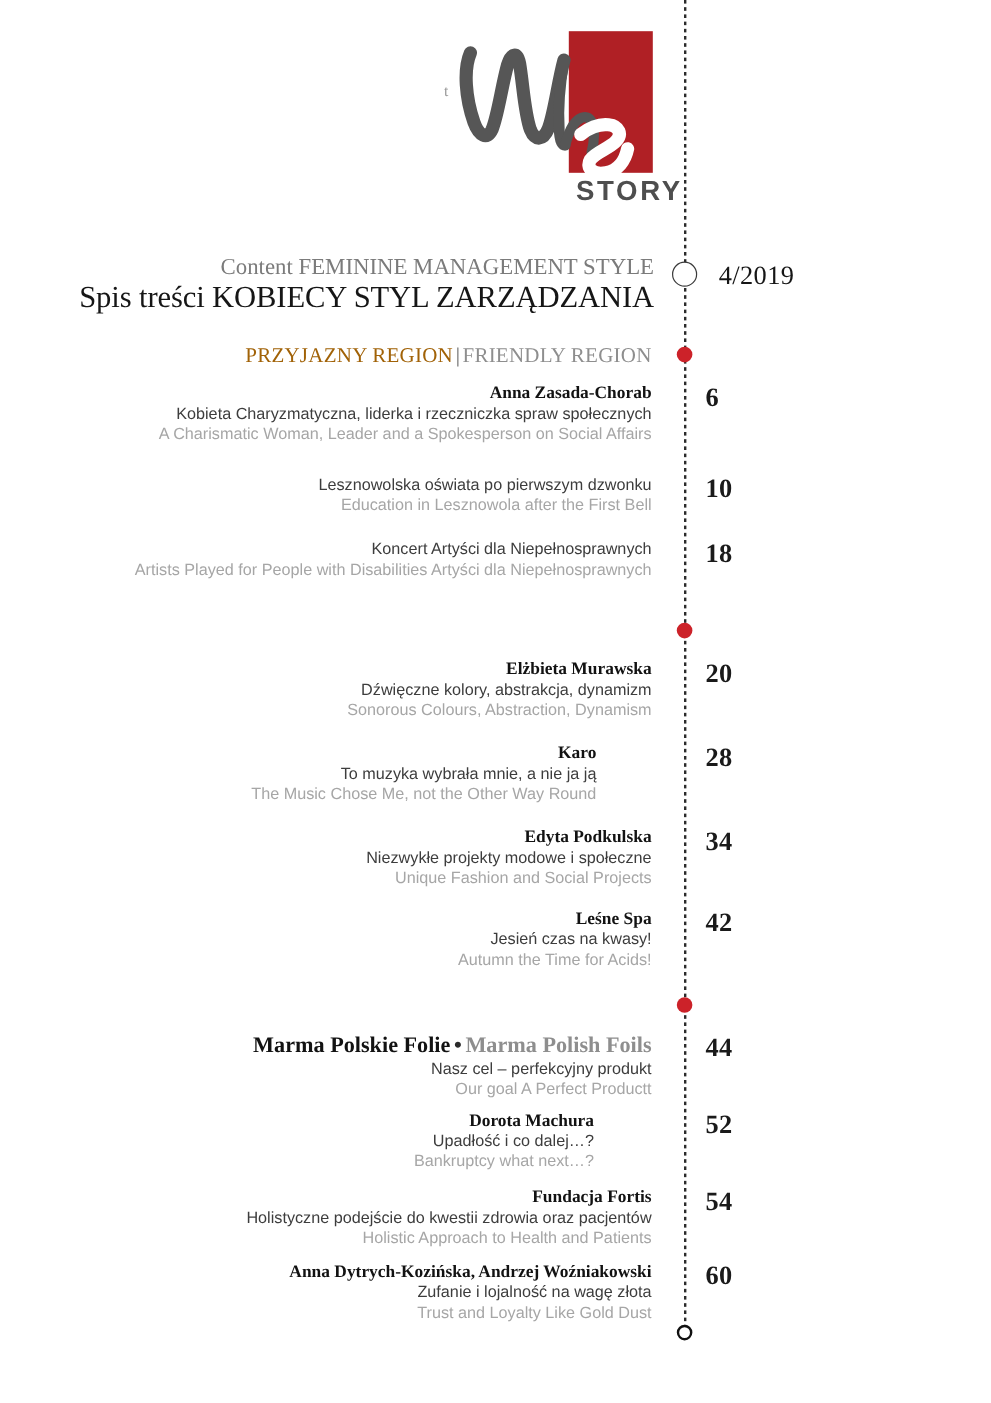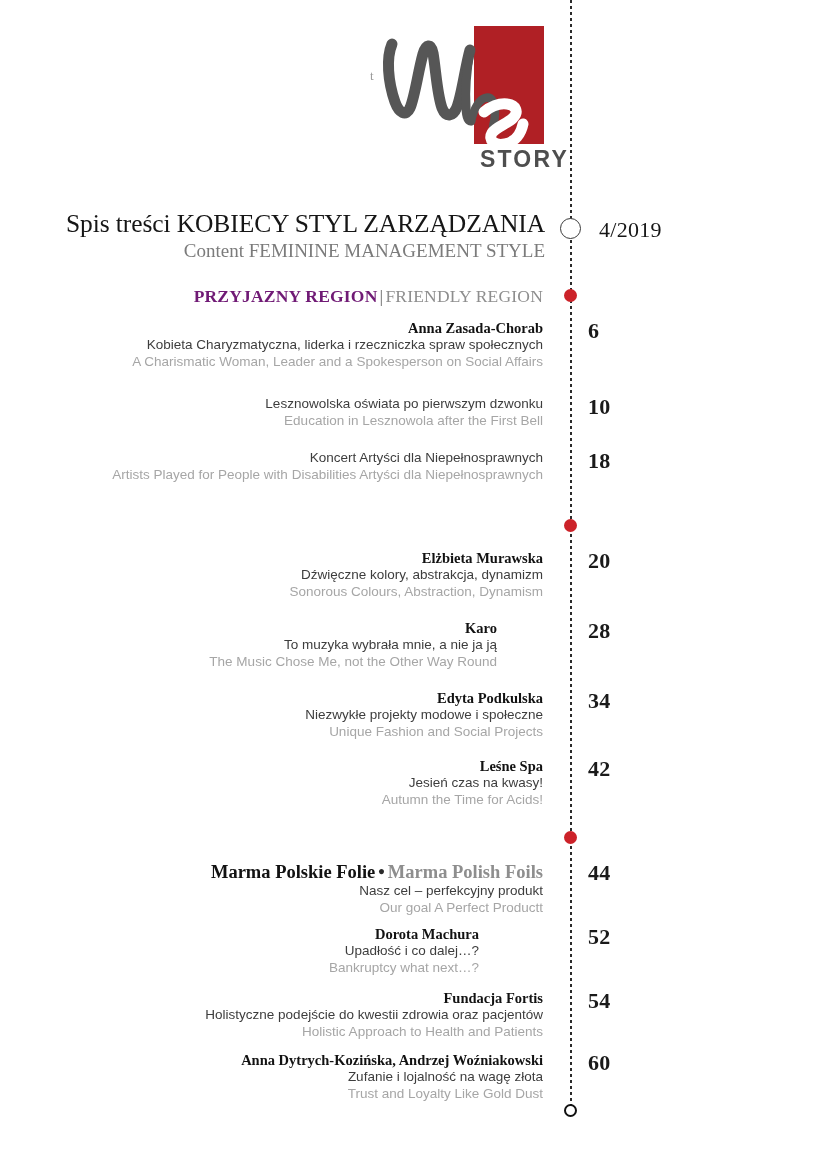--- a/index.html
+++ b/index.html
@@ -142,22 +142,22 @@
   .section-head-text {
     position: absolute;
     right: 283px;
     top: 0;
     white-space: nowrap;
     font-family: "Liberation Serif", serif;
     font-size: 17.5px;
     line-height: 20px;
   }
   .section-head-text .pl {
-    font-weight: bold;
-    color: #701a75;
+    font-weight: normal;
+    color: #a16207;
     letter-spacing: 0.2px;
   }
   .section-head-text .sep {
     color: #8e8e8e;
     font-weight: bold;
     padding: 0 2px;
   }
   .section-head-text .en {
     color: #8e8e8e;
     letter-spacing: 0.2px;
@@ -247,27 +247,27 @@
     </g>
 
     <g fill="none" stroke="#ffffff" stroke-linecap="round" stroke-linejoin="round">
       <path d="M118 88 C124 83 133 79 141 80 C150 81 153 88 147 94 C141 100 130 103 126 109 C122 116 128 122 139 120 C149 118 155 110 157 100" stroke-width="11"></path>
     </g>
   </svg>
   <span id="logo-story">STORY</span>
 </div>
 
 <div id="masthead">
+  <div id="masthead-subtitle">
+    <span>Content</span>
+    <span>FEMININE MANAGEMENT STYLE</span>
+  </div>
   <div id="masthead-title">
     <span class="pl">Spis treści</span>
     <span class="en">KOBIECY STYL ZARZĄDZANIA</span>
-  </div>
-  <div id="masthead-subtitle">
-    <span>Content</span>
-    <span>FEMININE MANAGEMENT STYLE</span>
   </div>
 </div>
 <div id="issue-marker-circle"></div>
 <div id="issue-label">4/2019</div>
 
 <div id="toc">
     <div class="section" style="position: absolute; top: 0px; left: 0px; width: 826px;">
       <div class="section-head">
         <div class="section-head-text"><span class="pl">PRZYJAZNY REGION</span><span class="sep">|</span><span class="en">FRIENDLY REGION</span></div>
         <div class="section-dot" style="background: rgb(204, 34, 41);"></div>
@@ -337,21 +337,21 @@
         <div class="section-dot" style="background: rgb(204, 34, 41);"></div>
       </div>
       <div class="entry" style="position: absolute; top: 34px; left: 0px; width: 826px;">
         <div class="entry-text">
           <div class="entry-author big"><span>Marma Polskie Folie</span><span class="bullet">•</span><span class="en-name">Marma Polish Foils</span></div>
           <div class="entry-title-pl">Nasz cel – perfekcyjny produkt</div>
           <div class="entry-title-en">Our goal A Perfect Productt</div>
         </div>
         <div class="entry-page">44</div>
       </div>
-      <div class="entry" style="position: absolute; top: 98px; left: 0px; width: 762px;">
+      <div class="entry" style="position: absolute; top: 98px; left: 0px; width: 762px; padding-left: 16px;">
         <div class="entry-text">
           <div class="entry-author"><span>Dorota Machura</span></div>
           <div class="entry-title-pl">Upadłość i co dalej…?</div>
           <div class="entry-title-en">Bankruptcy what next…?</div>
         </div>
         <div class="entry-page">52</div>
       </div>
       <div class="entry" style="position: absolute; top: 162px; left: 0px; width: 826px;">
         <div class="entry-text">
           <div class="entry-author"><span>Fundacja Fortis</span></div>

